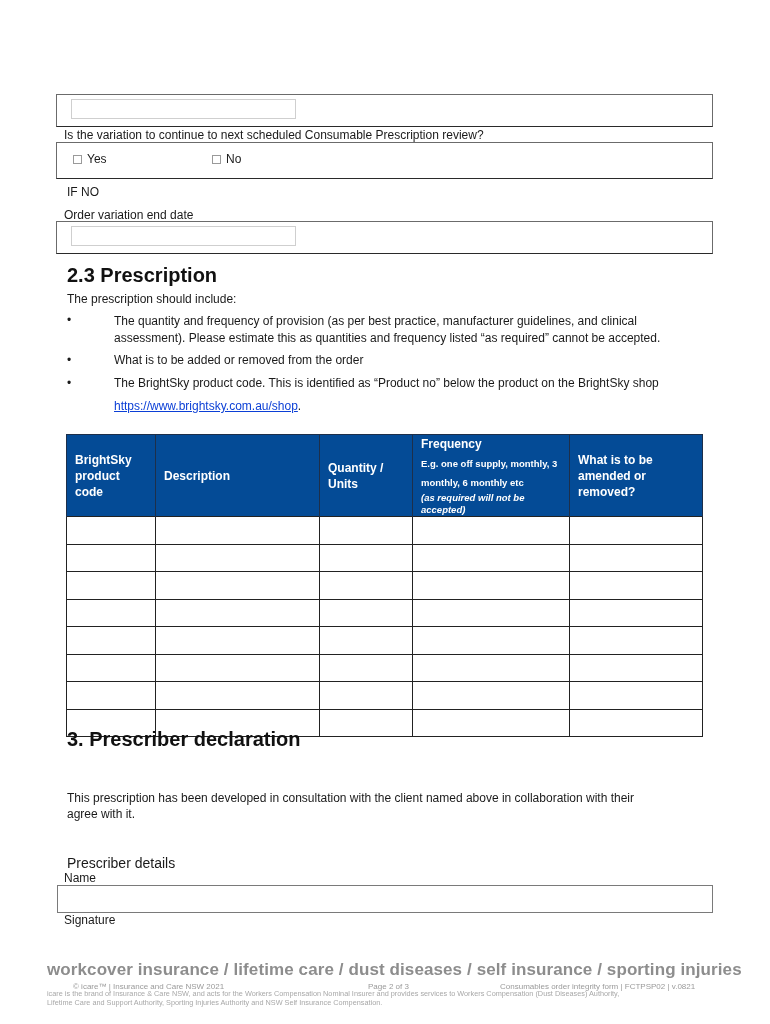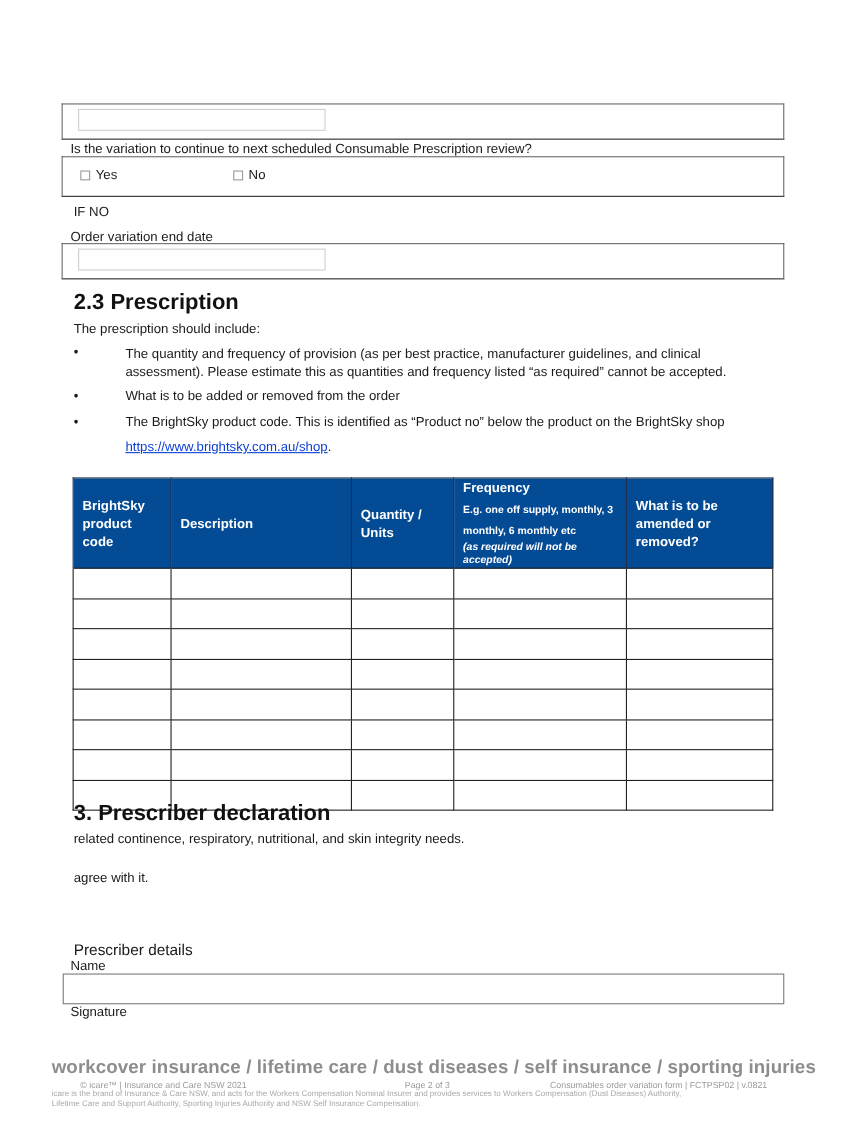--- a/index.html
+++ b/index.html
@@ -146,29 +146,29 @@
         <td></td>
         <td></td>
         <td></td>
         <td></td>
       </tr>
   </tbody>
 </table>
 
 <h2 class="sec" style="left:67px; top:728px;">3. Prescriber declaration</h2>
 <div class="p" style="left:67px; top:754px;">
-  <div>related continence, respiratory, nutritional, and skin integrity needs.</div>
 </div>
 <div class="p" style="left:67px; top:790px;">
+  <div>This prescription has been developed in consultation with the client named above in collaboration with their</div>
   <div>agree with it.</div>
 </div>
 
 <div class="abs bold" style="left:67px; top:855px; font-size:14px;">Prescriber details</div>
 <div class="label" style="left:64px; top:871px;">Name</div>
 <input class="box" style="left: 57px; top: 885px; width: 656px; height: 28px; border: 1px solid rgb(122, 122, 122);" value="">
 <div class="label" style="left:64px; top:913px;">Signature</div>
 
 <div class="banner">workcover insurance / lifetime care / dust diseases / self insurance / sporting injuries</div>
 <div class="foot" style="left:73px; top:982px; color:#9a9a9a;">© icare™ | Insurance and Care NSW 2021</div>
 <div class="foot" style="left:368px; top:982px; color:#9a9a9a;">Page 2 of 3</div>
-<div class="foot" style="left:500px; top:982px; color:#9a9a9a;">Consumables order variation form | FCTPSP02 | v.0821</div>
+<div class="foot" style="left:500px; top:982px; color:#9a9a9a;">Consumables order integrity form | FCTPSP02 | v.0821</div>
 <div class="foot" style="left:47px; top:989px; font-size:7.3px;">icare is the brand of Insurance &amp; Care NSW, and acts for the Workers Compensation Nominal Insurer and provides services to Workers Compensation (Dust Diseases) Authority,</div>
 <div class="foot" style="left:47px; top:998px; font-size:7.3px;">Lifetime Care and Support Authority, Sporting Injuries Authority and NSW Self Insurance Compensation.</div>
 
 </body></html>

